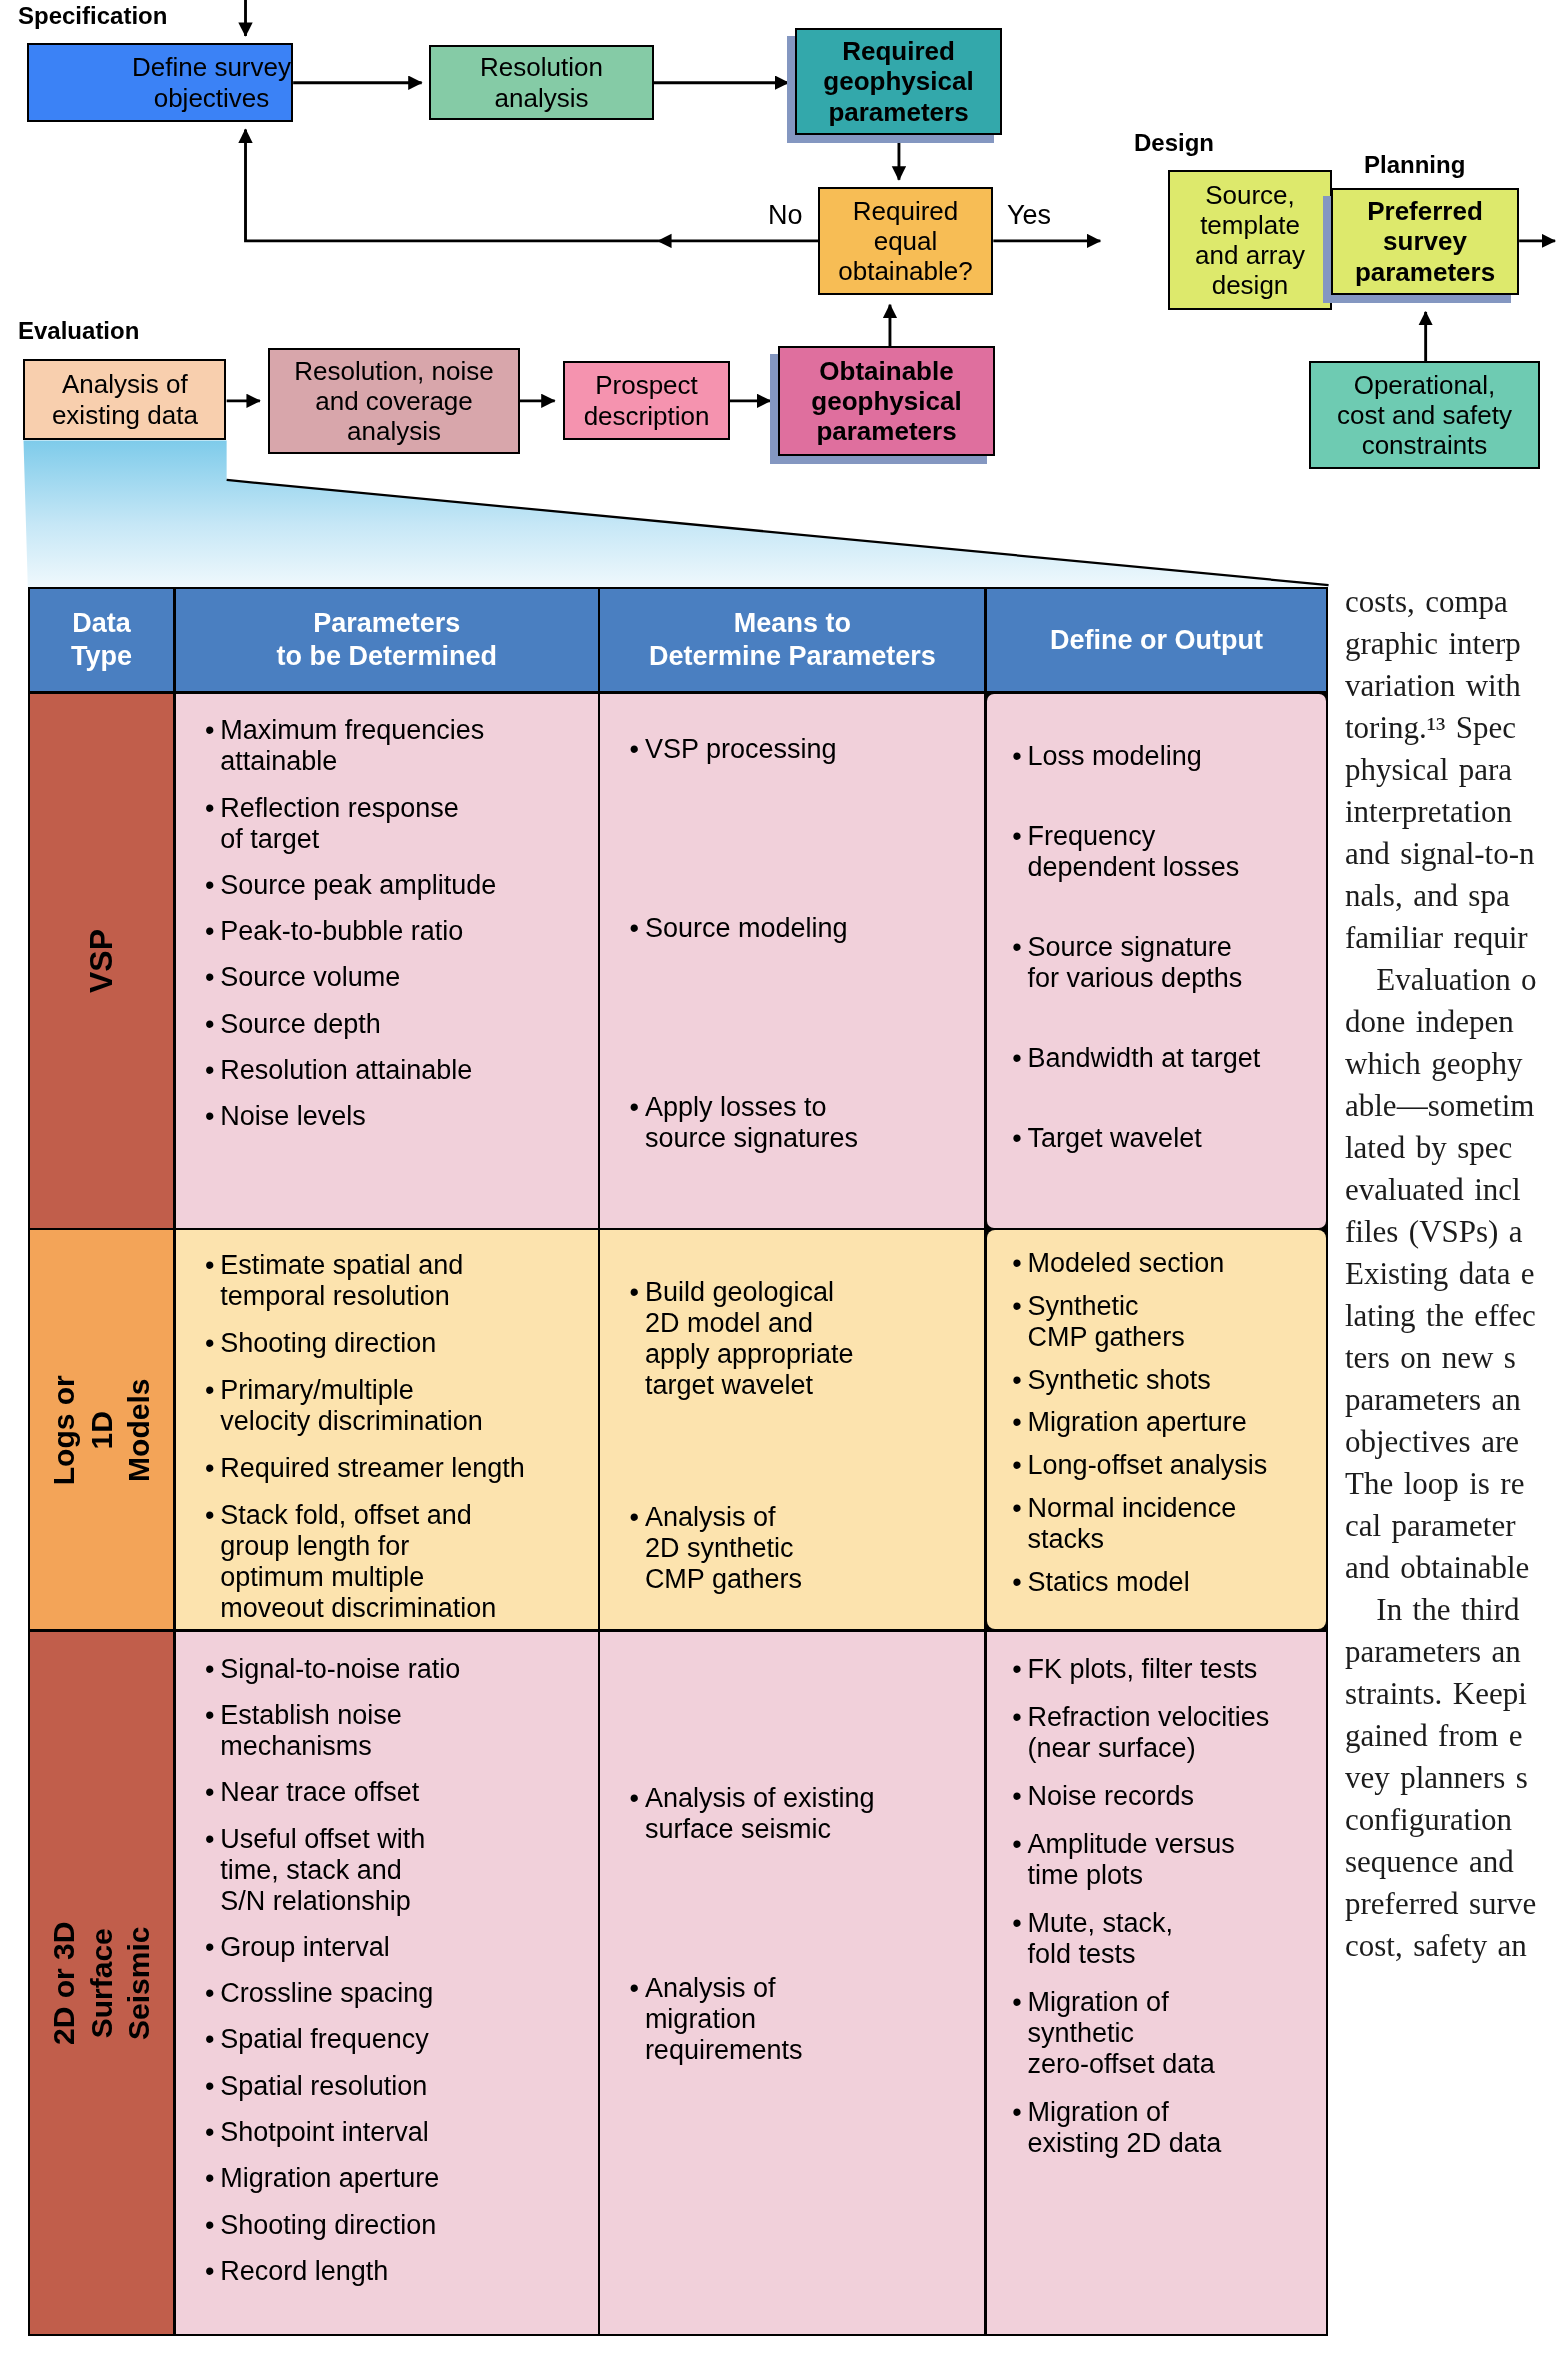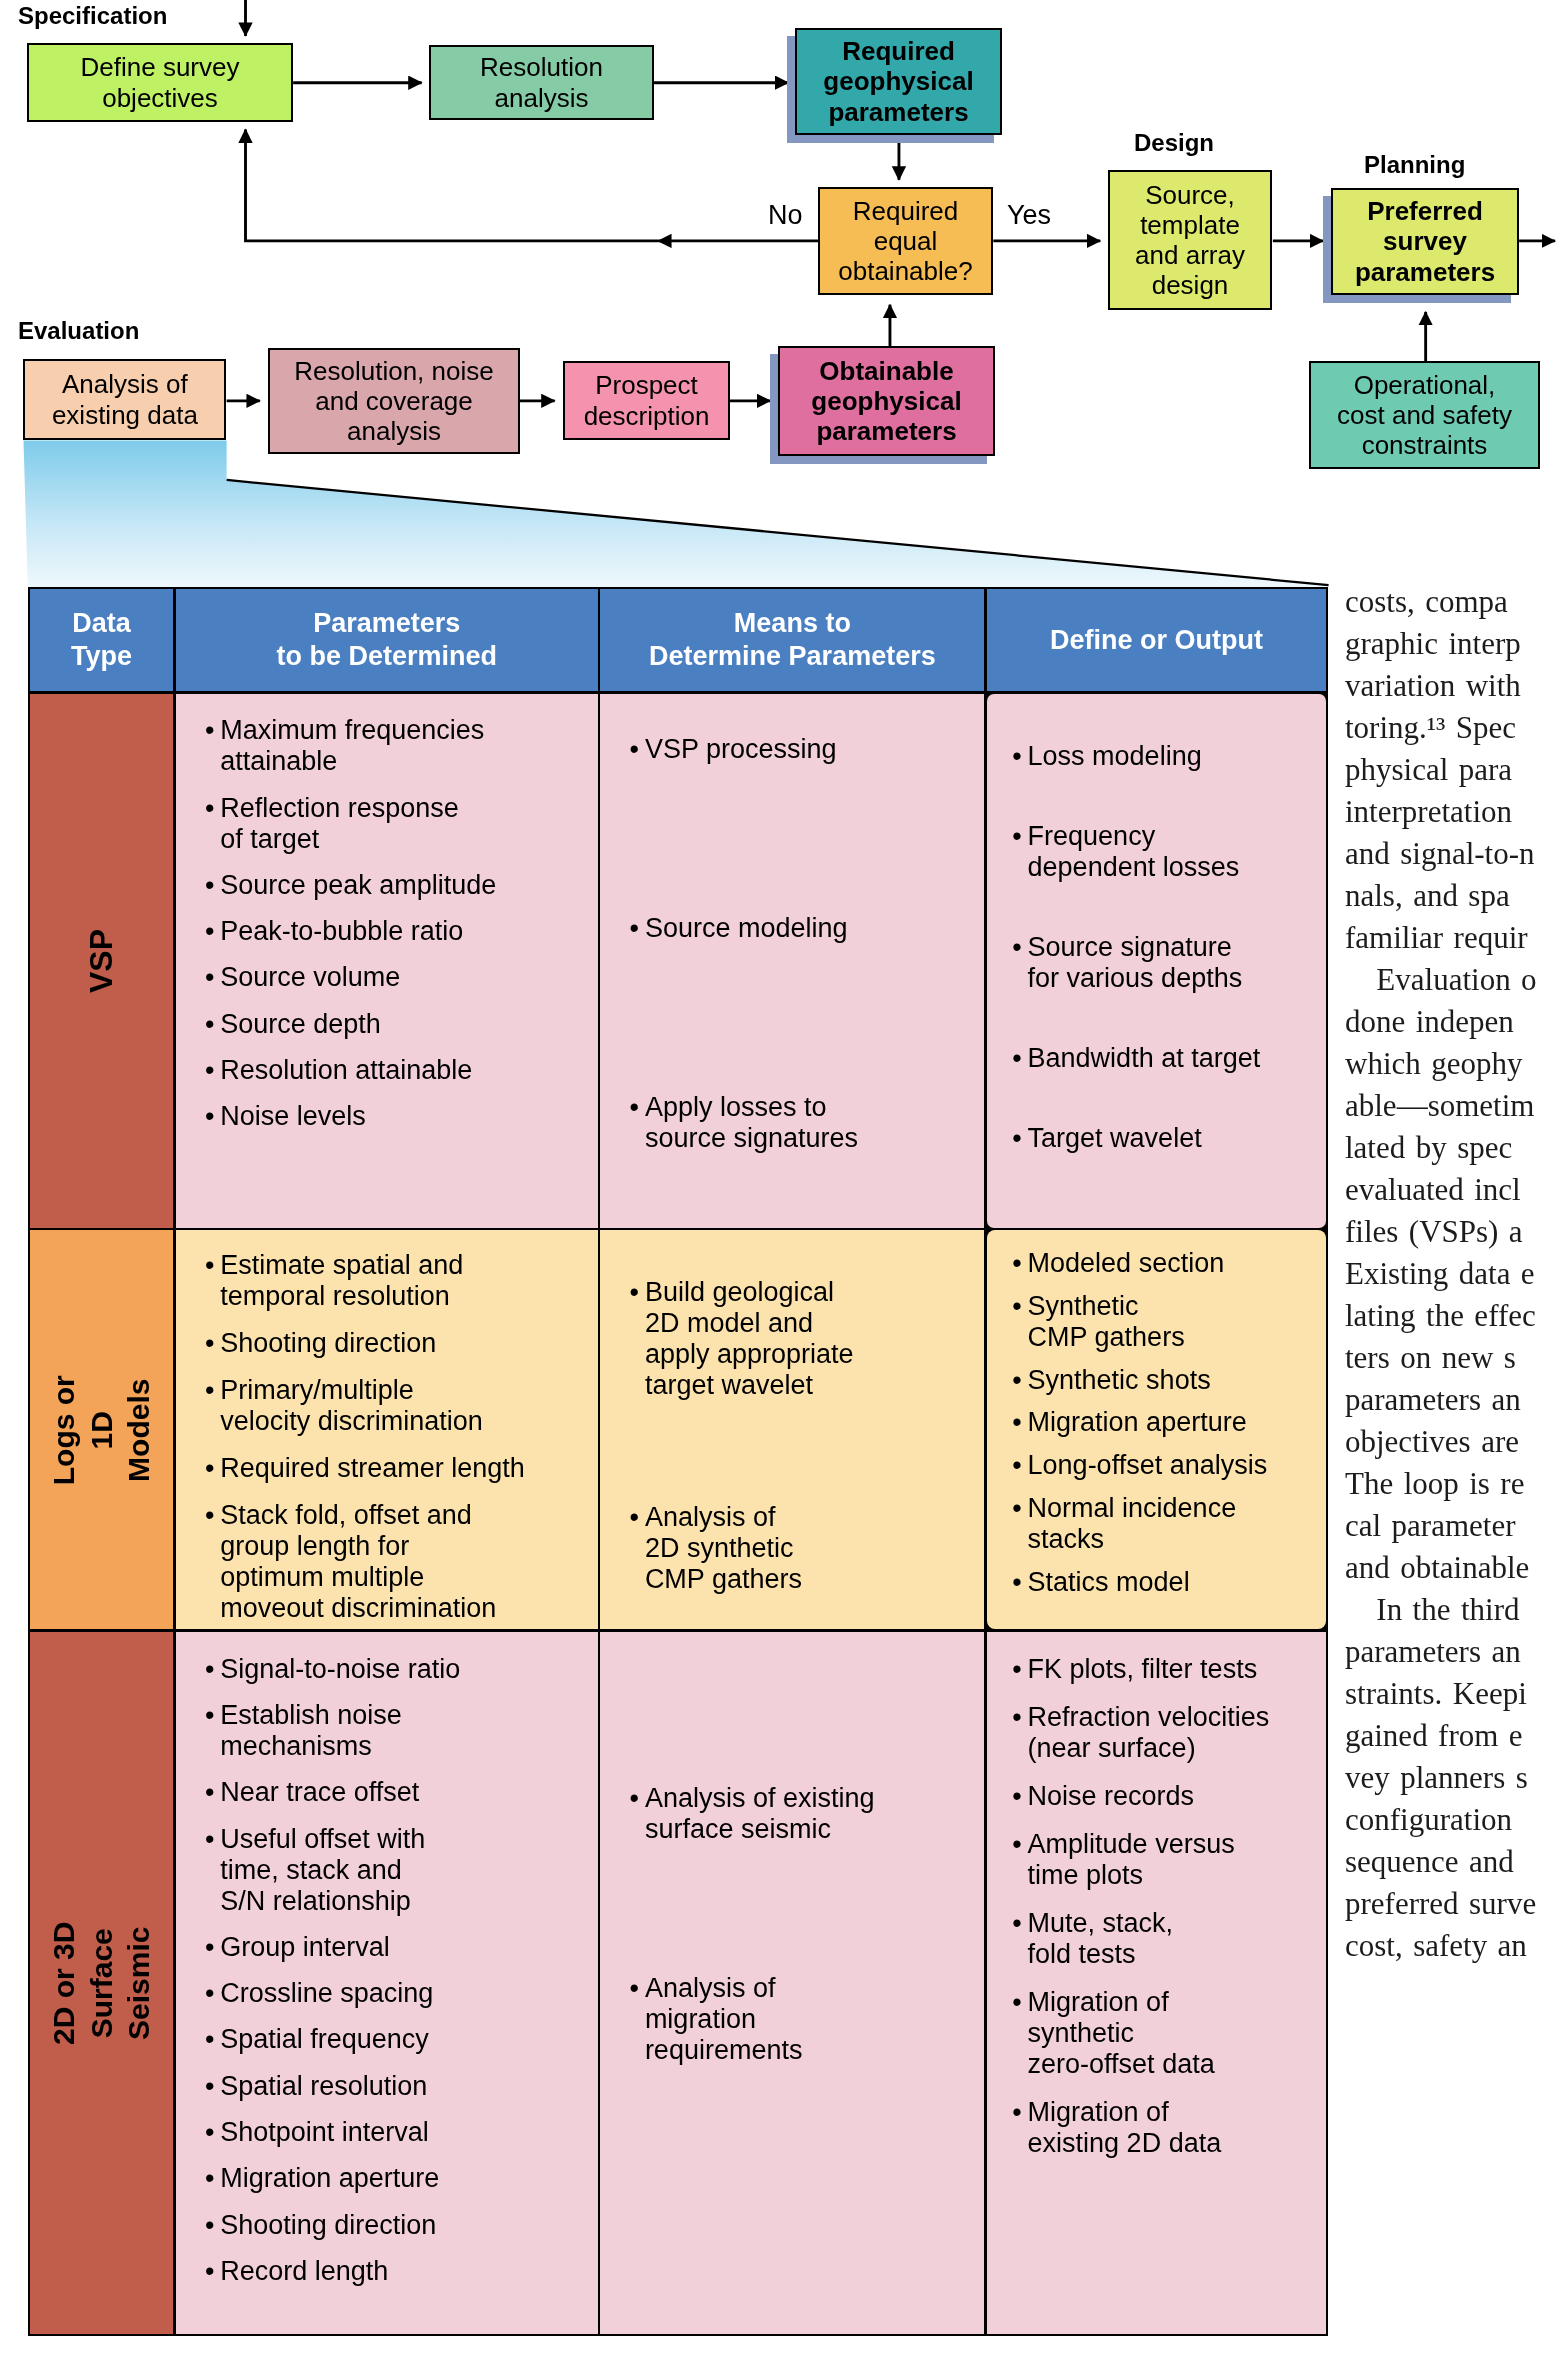--- a/index.html
+++ b/index.html
@@ -9,21 +9,21 @@
 
   .seclabel{position:absolute;font-weight:bold;font-size:24px;letter-spacing:0;}
   .branchlabel{position:absolute;font-size:27px;}
 
   .fbox{position:absolute;border:2.7px solid #000;display:flex;align-items:center;justify-content:center;
         text-align:center;font-size:26px;line-height:1.16;box-sizing:border-box;}
   .fbox span{white-space:pre-line;}
   .fbox.bold{font-weight:bold;}
   .shadowed{box-shadow:-8px 8px 0 0 #8497c1;}
 
-  .c-green{background:#bef264;}
+  .c-green{background:#3b82f6;justify-content:flex-end;}
   .c-mgreen{background:#85cba6;}
   .c-teal{background:#33a8ab;}
   .c-orange{background:#f7bd55;}
   .c-yellowgreen{background:#dde96c;}
   .c-peach{background:#f8cfae;}
   .c-rose{background:#d8a6ab;}
   .c-pink{background:#f593af;}
   .c-magenta{background:#df6f9e;}
   .c-seagreen{background:#6ecbb2;}
 
@@ -123,21 +123,21 @@
   <div class="fbox c-teal bold shadowed" style="left:795px;top:28px;width:207px;height:107px;">
       <span>Required
 geophysical
 parameters</span>
     </div>
   <div class="fbox c-orange" style="left:818px;top:187px;width:175px;height:108px;">
       <span>Required
 equal
 obtainable?</span>
     </div>
-  <div class="fbox c-yellowgreen" style="left:1108px;top:170px;width:164px;height:140px;">
+  <div class="fbox c-yellowgreen" style="left:1168px;top:170px;width:164px;height:140px;">
       <span>Source,
 template
 and array
 design</span>
     </div>
   <div class="fbox c-yellowgreen bold shadowed" style="left:1331px;top:188px;width:188px;height:107px;">
       <span>Preferred
 survey
 parameters</span>
     </div>

